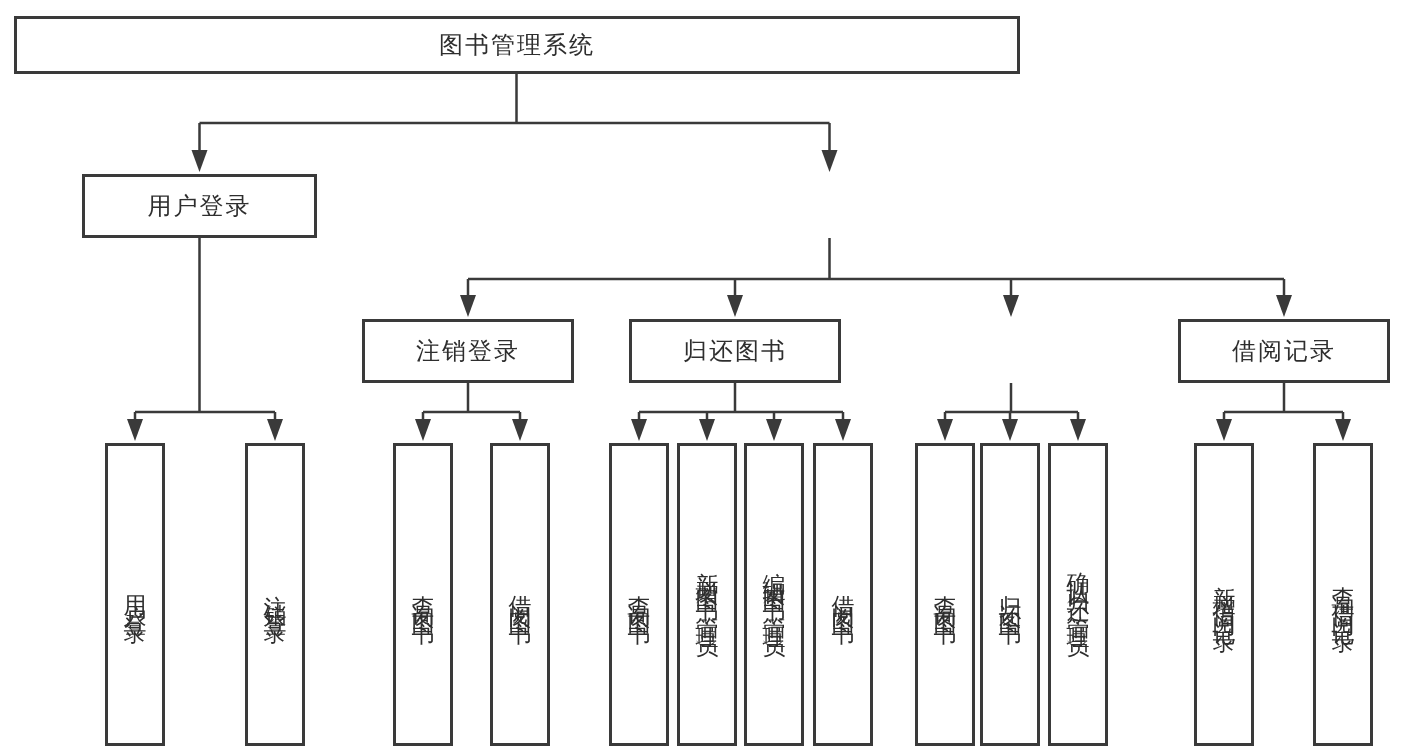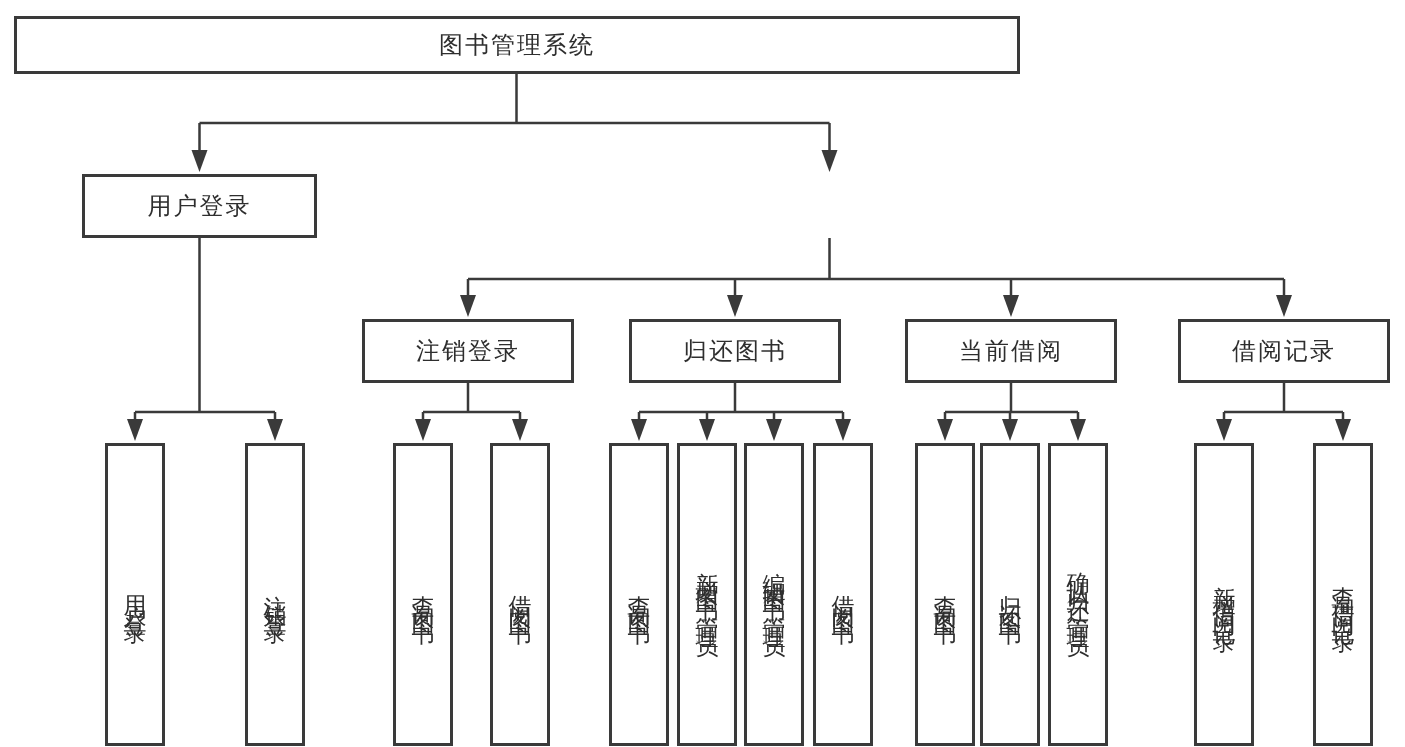--- a/index.html
+++ b/index.html
@@ -120,23 +120,20 @@
   <div class="node" style="left:82px; top:168px; width:235px; height:64px">
     <span class="lbl">用户登录</span>
   </div>
 
   <div class="node" style="left:362px; top:313px; width:212px; height:64px">
     <span class="lbl">注销登录</span>
   </div>
   <div class="node" style="left:629px; top:313px; width:212px; height:64px">
     <span class="lbl">归还图书</span>
   </div>
-  <div class="node" style="left:905px; top:313px; width:212px; height:64px">
-    <span class="lbl">当前借阅</span>
-  </div>
   <div class="node" style="left:1178px; top:313px; width:212px; height:64px">
     <span class="lbl">借阅记录</span>
   </div>
 
   <div class="node v" style="left:105px; top:437px; width:60px; height:303px">
     <span class="lbl">用户登录</span>
   </div>
   <div class="node v" style="left:245px; top:437px; width:60px; height:303px">
     <span class="lbl">注销登录</span>
   </div>

